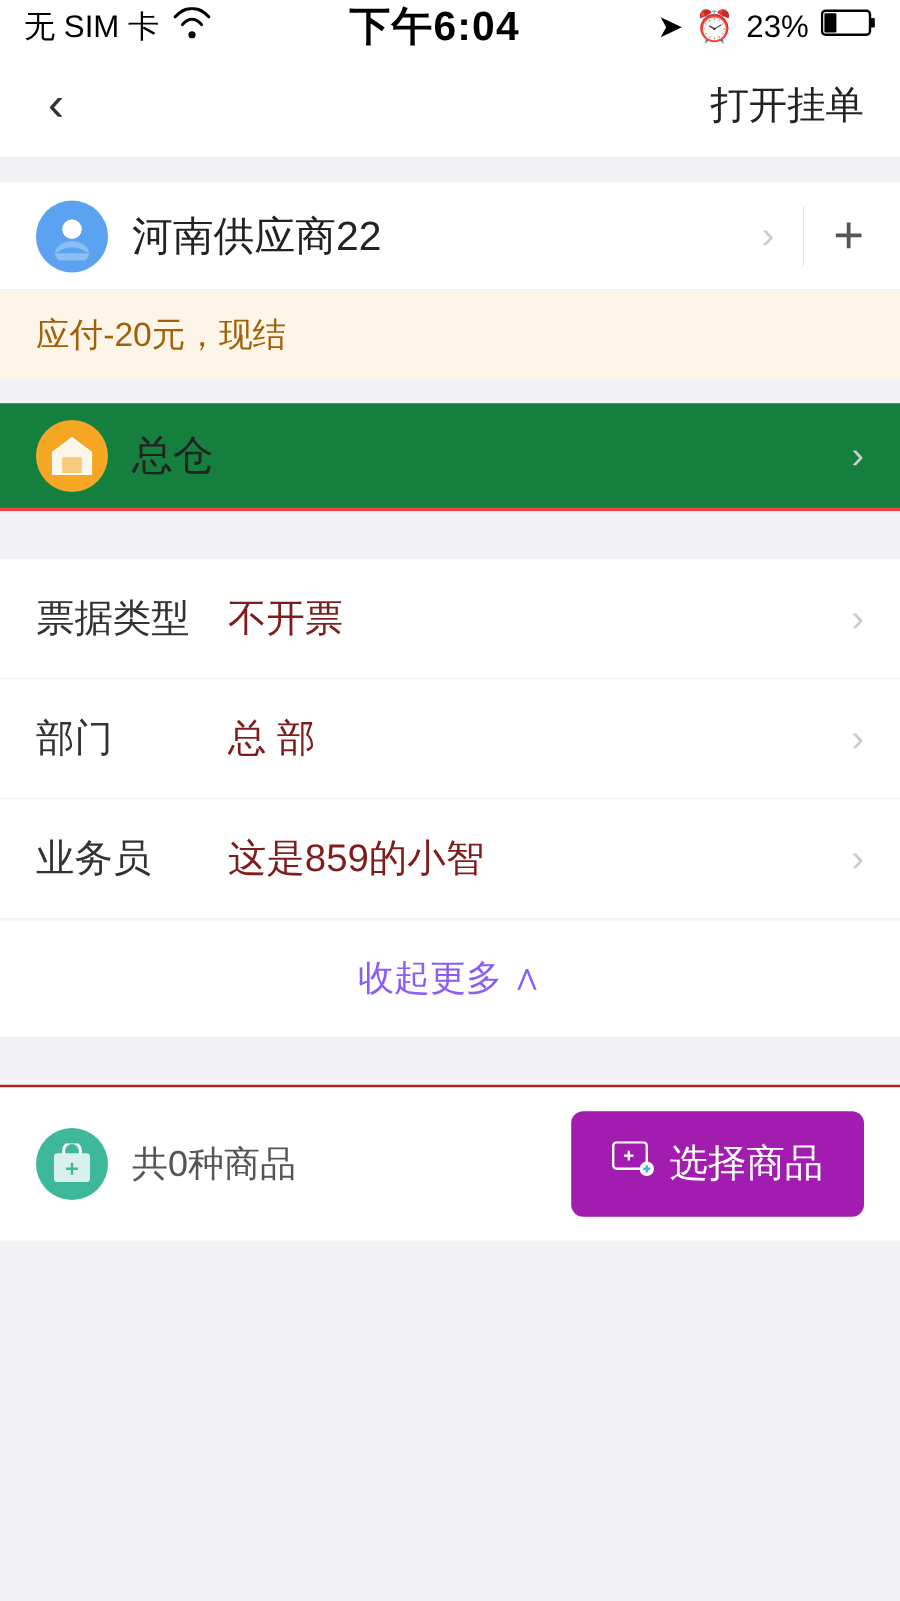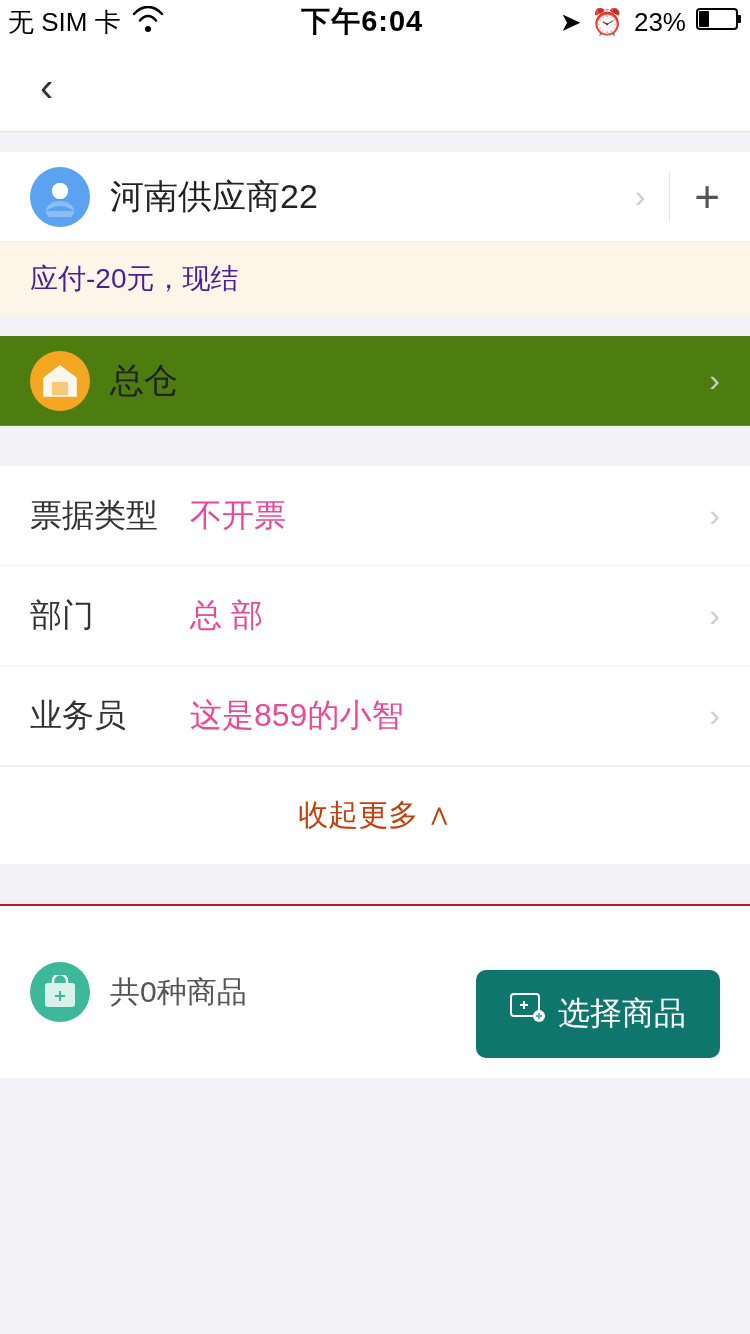--- a/index.html
+++ b/index.html
@@ -13,32 +13,32 @@
       color: #222;
     }
 
     
     .status-bar {
       height: 44px;
       background: #fff;
       display: flex;
       align-items: center;
       justify-content: space-between;
-      padding: 0 8px;
+      padding: 0 20px;
       font-size: 28px;
       color: #000;
     }
     .status-left {
       display: flex;
       align-items: center;
       gap: 10px;
       font-size: 26px;
     }
     .status-center {
-      font-size: 29px;
+      font-size: 34px;
       font-weight: 600;
       letter-spacing: 1px;
     }
     .status-right {
       display: flex;
       align-items: center;
       gap: 10px;
       font-size: 26px;
     }
 
@@ -122,31 +122,31 @@
       color: #555;
       cursor: pointer;
       line-height: 1;
     }
 
     
     .notice-banner {
       background: #fdf6e8;
       padding: 18px 30px;
       font-size: 28px;
-      color: #4c1d95;
+      color: #a16207;
     }
 
     
     .warehouse-row {
       display: flex;
       align-items: center;
       padding: 0 30px;
       height: 90px;
-      background: #4d7c0f;
-      border-bottom: 1px solid #ef4444;
+      background: #15803d;
+      border-bottom: 3px solid #ef4444;
     }
     .warehouse-icon {
       width: 60px;
       height: 60px;
       border-radius: 50%;
       background: #f5a623;
       display: flex;
       align-items: center;
       justify-content: center;
       margin-right: 20px;
@@ -174,38 +174,38 @@
     }
     .form-label {
       font-size: 32px;
       color: #333;
       width: 140px;
       flex-shrink: 0;
     }
     .form-value {
       flex: 1;
       font-size: 32px;
-      color: #ec4899;
+      color: #7f1d1d;
       padding-left: 20px;
     }
     .form-placeholder {
       flex: 1;
       font-size: 32px;
       color: #bbb;
       padding-left: 20px;
     }
 
     
     .collapse-row {
       background: #fff;
       text-align: center;
       padding: 28px 0;
       border-top: 1px solid #f0f0f0;
       font-size: 30px;
-      color: #c2410c;
+      color: #8b5cf6;
       cursor: pointer;
     }
 
     
     .bottom-bar {
       display: flex;
       align-items: center;
       padding: 20px 30px;
       background: #fff;
       margin-top: 20px;
@@ -223,29 +223,29 @@
       flex-shrink: 0;
       font-size: 28px;
       color: #fff;
     }
     .product-count {
       flex: 1;
       font-size: 30px;
       color: #555;
     }
     .select-btn {
-      background: #0f766e;
+      background: #a21caf;
       color: #fff;
       border-radius: 10px;
       padding: 22px 34px;
       font-size: 32px;
       display: flex;
+      align-items: center;
       gap: 12px;
       cursor: pointer;
-      margin-top: 44px;
     }
     .select-btn-icon {
       font-size: 34px;
     }
 
     
     .page-bg {
       min-height: 300px;
       background: #f2f2f7;
     }
@@ -274,20 +274,21 @@
         <rect x="1" y="2" width="40" height="20" rx="3" stroke="#000" stroke-width="2" fill="none"></rect>
         <rect x="41" y="8" width="4" height="8" rx="1" fill="#000"></rect>
         <rect x="3" y="4" width="10" height="16" rx="1" fill="#000"></rect>
       </svg>
     </span>
   </div>
 </div>
 
 <div class="nav-bar">
   <span class="nav-back">‹</span>
+  <span class="nav-action">打开挂单</span>
 </div>
 
 <div class="section-gap"></div>
 
 <div class="card">
   <div class="supplier-row">
     <div class="supplier-avatar">
       <svg width="40" height="40" viewBox="0 0 40 40">
         <circle cx="20" cy="14" r="8" fill="#fff"></circle>
         <ellipse cx="20" cy="34" rx="14" ry="10" fill="#5ba3f0"></ellipse>

